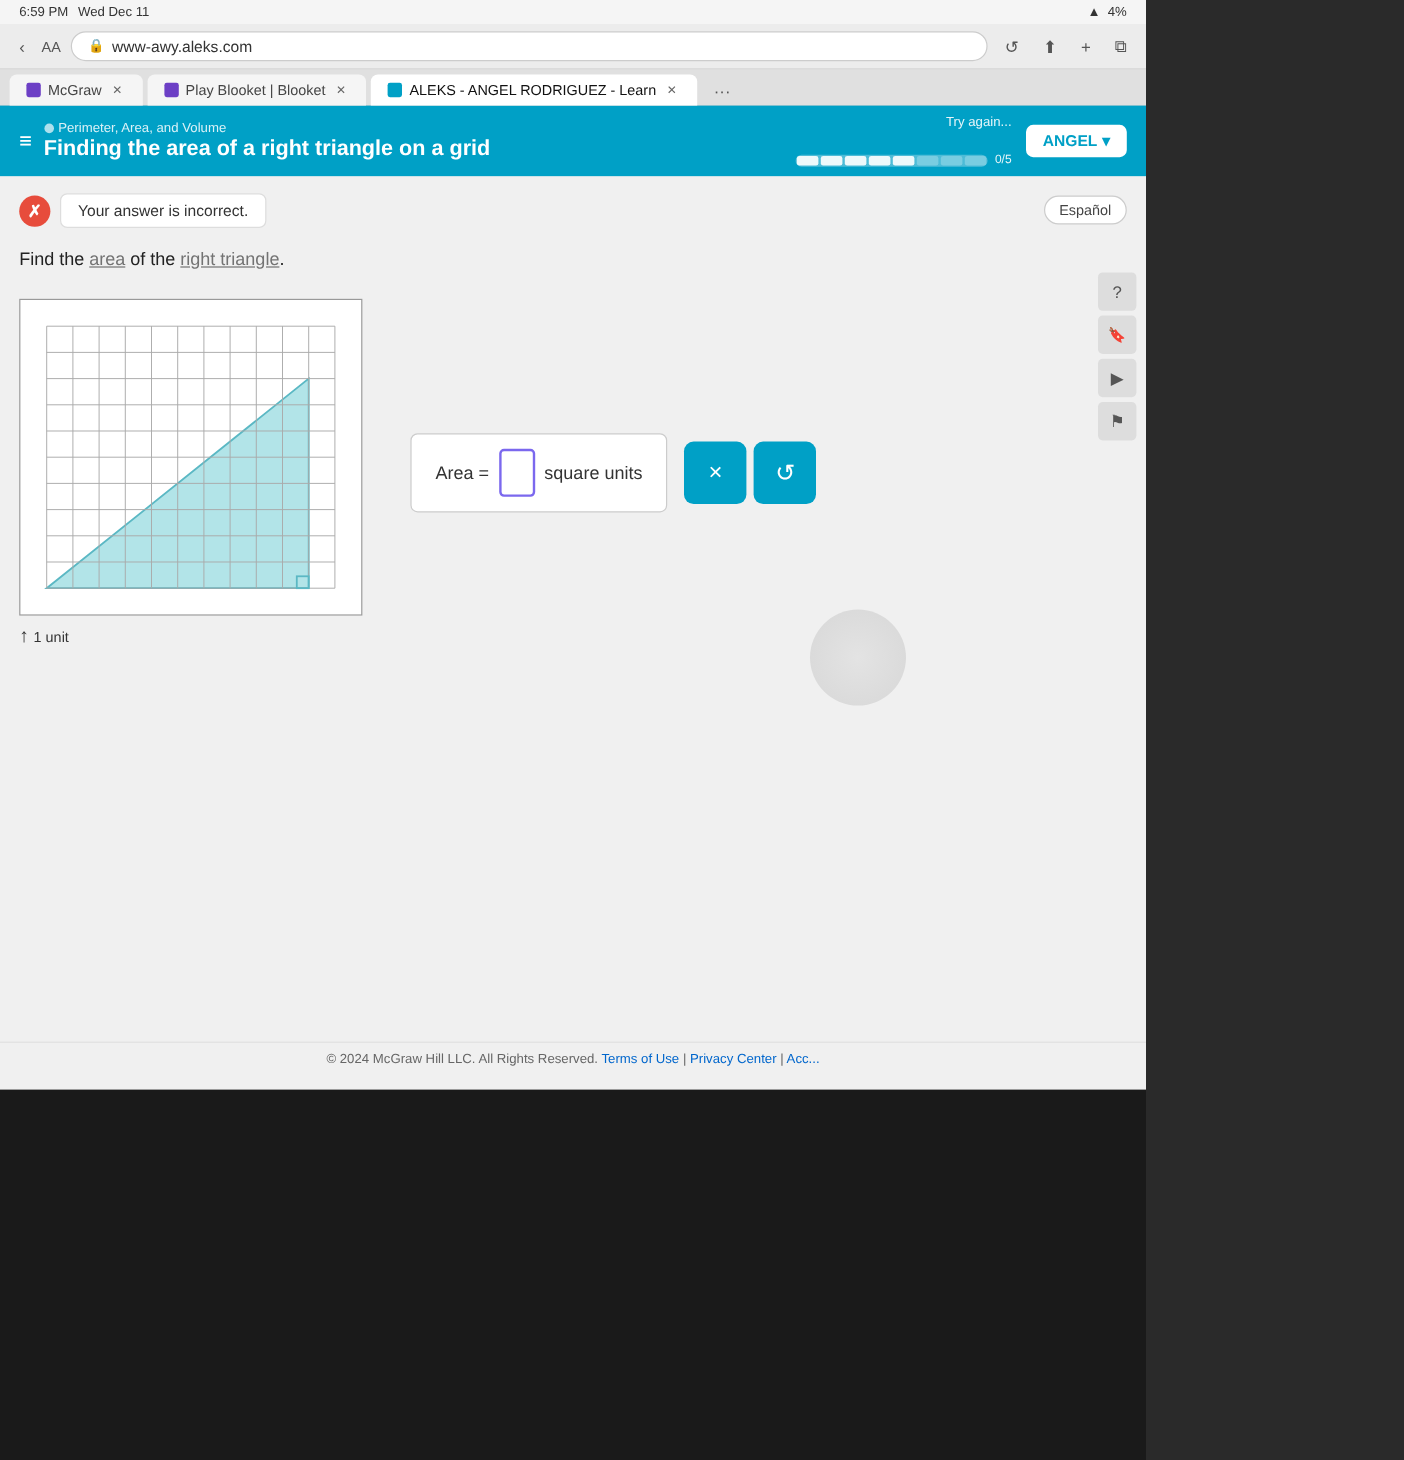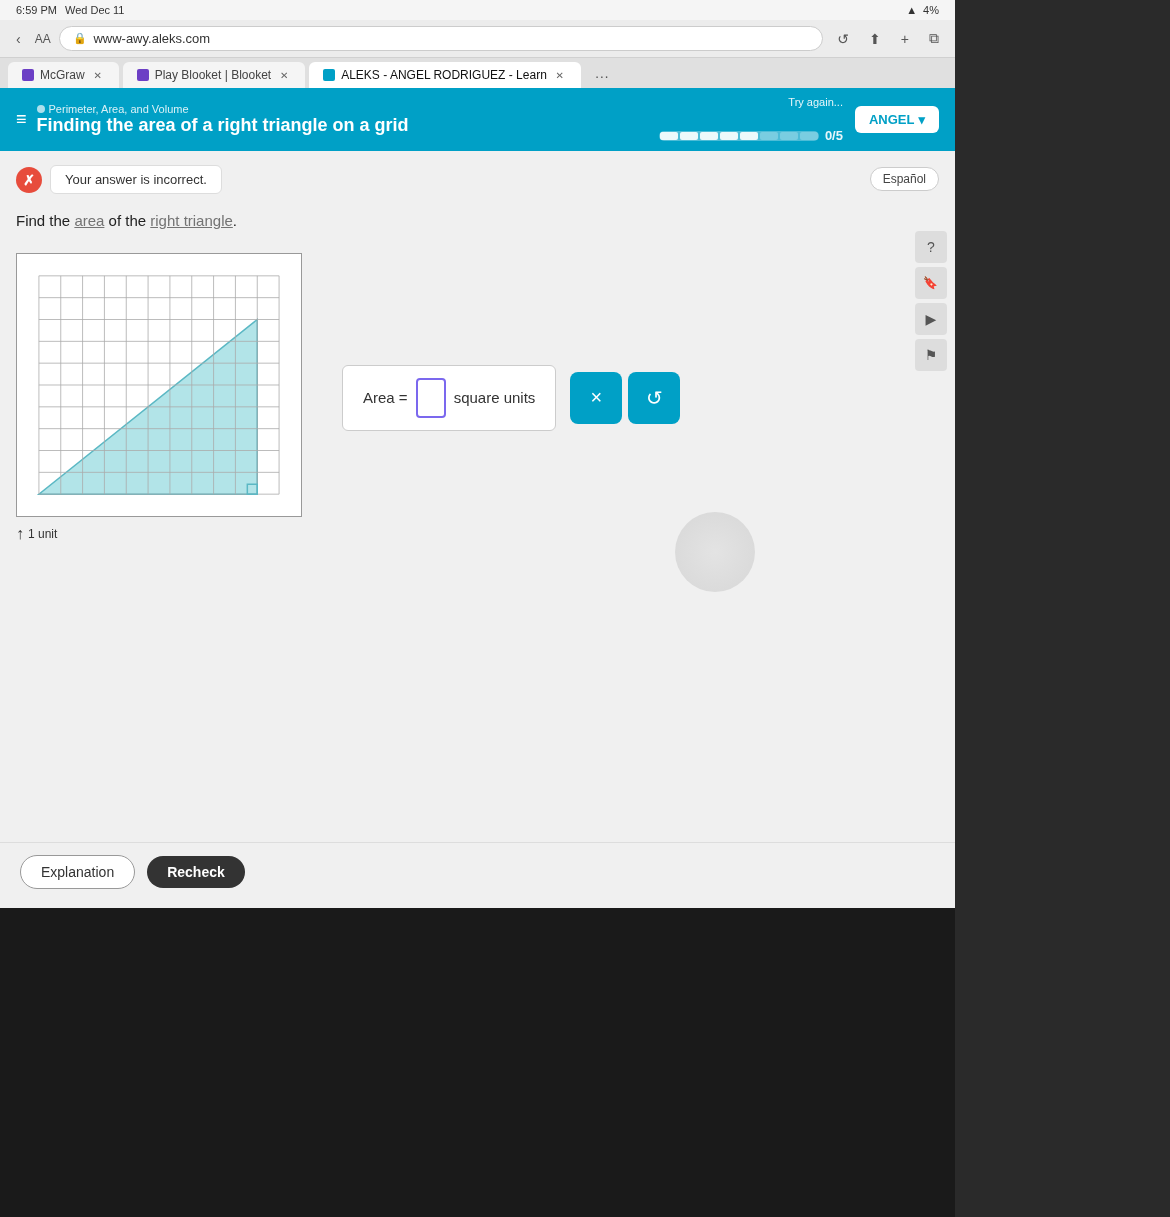--- a/index.html
+++ b/index.html
@@ -209,23 +209,22 @@
       flex: 1;
       background: rgba(255,255,255,0.9);
       border-radius: 2px;
     }
 
     .progress-segment.empty {
       background: rgba(255,255,255,0.25);
     }
 
     .progress-count {
-      font-size: 13px;
+      font-size: 10px;
       opacity: 0.9;
-      font-weight: bold;
     }
 
     .angel-btn {
       background: white;
       color: #00a0c6;
       border: none;
       border-radius: 6px;
       padding: 6px 14px;
       font-size: 13px;
       font-weight: 700;
@@ -664,24 +663,20 @@
                 <span>↺</span>
               </button>
             </div>
           </div>
 
           <div class="circle-watermark"></div>
         </div>
 
       </div>
 
-      <div class="bottom-bar">
-        <button class="explanation-btn">Explanation</button>
-        <button class="recheck-btn">Recheck</button>
-      </div>
 
       <div class="footer">
         <span>© 2024 McGraw Hill LLC. All Rights Reserved.</span>
         <a>Terms of Use</a>
         <span> | </span>
         <a>Privacy Center</a>
         <span> | </span>
         <a>Acc...</a>
       </div>
     </div>

